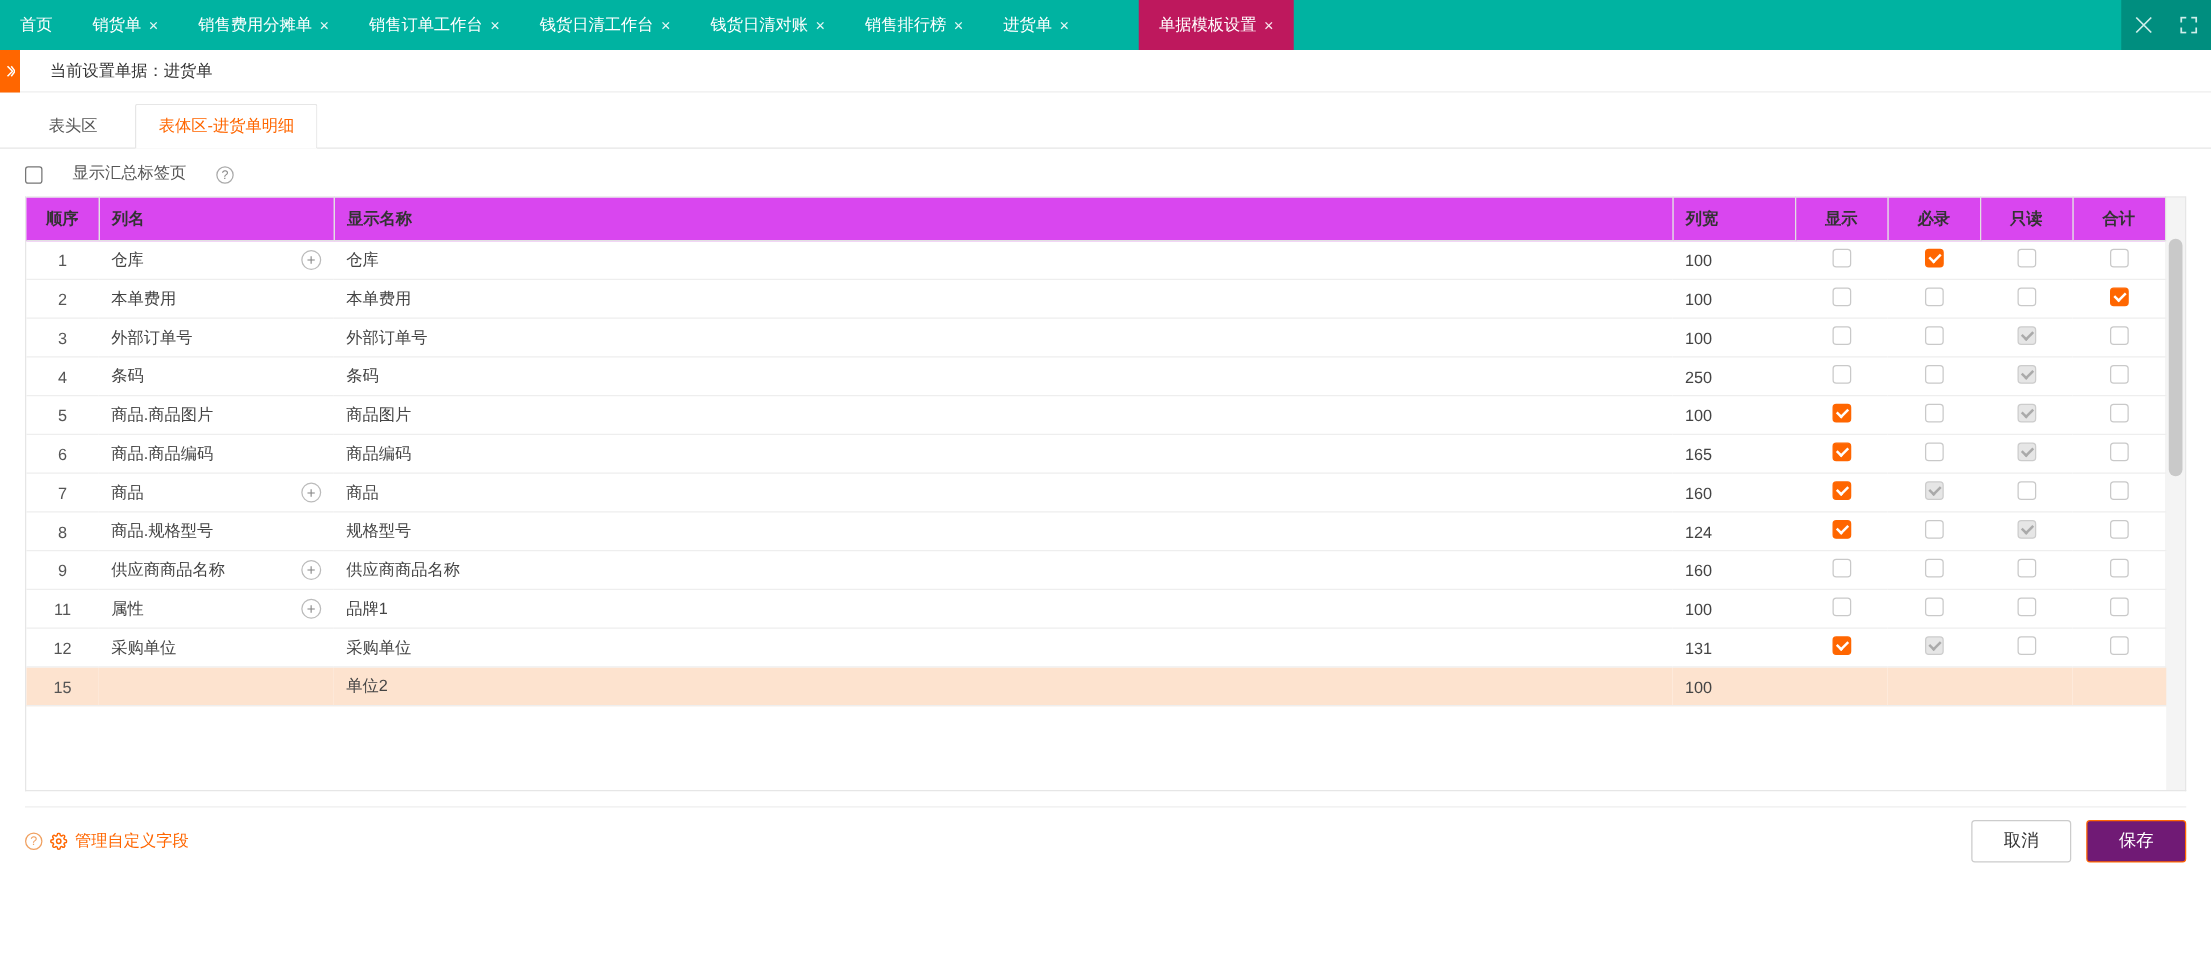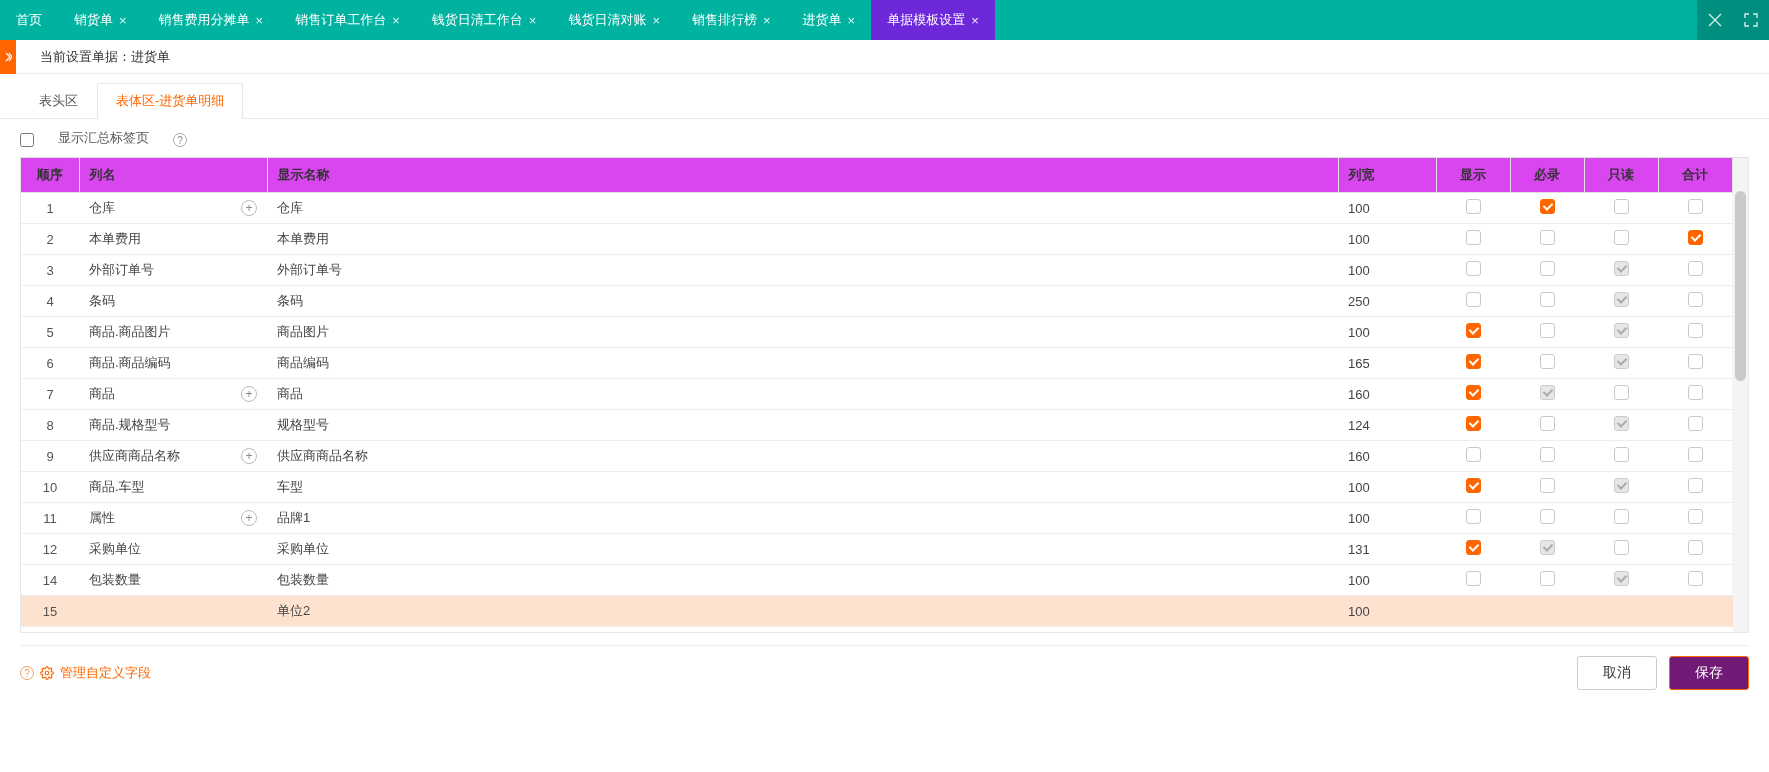--- a/index.html
+++ b/index.html
@@ -23,21 +23,22 @@
   }
   .topbar .tab {
     display: flex;
     align-items: center;
     padding: 0 16px;
     font-size: 13px;
     cursor: pointer;
     white-space: nowrap;
   }
   .topbar .tab.active {
-    background: #6d28d9;
+    background: #be185d;
+    margin-left: 40px;
   }
   .topbar .tab .close {
     margin-left: 6px;
     font-size: 13px;
     opacity: .9;
   }
   .topbar-right {
     margin-left: auto;
     display: flex;
     align-items: center;
@@ -76,21 +77,21 @@
   .breadcrumb-text {
     padding-left: 24px;
   }
 
   
   .subtabs {
     display: flex;
     align-items: flex-end;
     padding: 8px 20px 0 20px;
     border-bottom: 1px solid #e6e6e6;
-    gap: 0;
+    gap: 11px;
   }
   .subtab {
     padding: 8px 18px;
     font-size: 13px;
     color: #555;
     cursor: pointer;
     border: 1px solid transparent;
     position: relative;
     top: 1px;
   }
@@ -523,35 +524,20 @@
           </td>
           <td class="col-disp">供应商商品名称</td>
           <td class="col-width">160</td>
           <td class="col-chk"><span class="chk"></span></td>
           <td class="col-chk"><span class="chk"></span></td>
           <td class="col-chk"><span class="chk"></span></td>
           <td class="col-chk"><span class="chk"></span></td>
           <td class="col-scroll"></td>
         </tr>
         <tr>
-          <td class="col-seq">10</td>
-          <td class="col-name">
-            <div class="col-name-inner">
-              <span>商品.车型</span>
-            </div>
-          </td>
-          <td class="col-disp">车型</td>
-          <td class="col-width">100</td>
-          <td class="col-chk"><span class="chk on"></span></td>
-          <td class="col-chk"><span class="chk"></span></td>
-          <td class="col-chk"><span class="chk disabled on"></span></td>
-          <td class="col-chk"><span class="chk"></span></td>
-          <td class="col-scroll"></td>
-        </tr>
-        <tr>
           <td class="col-seq">11</td>
           <td class="col-name">
             <div class="col-name-inner">
               <span>属性</span>
               <span class="plus-circle">+</span>
             </div>
           </td>
           <td class="col-disp">品牌1</td>
           <td class="col-width">100</td>
           <td class="col-chk"><span class="chk"></span></td>
@@ -565,35 +551,20 @@
           <td class="col-name">
             <div class="col-name-inner">
               <span>采购单位</span>
             </div>
           </td>
           <td class="col-disp">采购单位</td>
           <td class="col-width">131</td>
           <td class="col-chk"><span class="chk on"></span></td>
           <td class="col-chk"><span class="chk disabled on"></span></td>
           <td class="col-chk"><span class="chk"></span></td>
-          <td class="col-chk"><span class="chk"></span></td>
-          <td class="col-scroll"></td>
-        </tr>
-        <tr>
-          <td class="col-seq">14</td>
-          <td class="col-name">
-            <div class="col-name-inner">
-              <span>包装数量</span>
-            </div>
-          </td>
-          <td class="col-disp">包装数量</td>
-          <td class="col-width">100</td>
-          <td class="col-chk"><span class="chk"></span></td>
-          <td class="col-chk"><span class="chk"></span></td>
-          <td class="col-chk"><span class="chk disabled on"></span></td>
           <td class="col-chk"><span class="chk"></span></td>
           <td class="col-scroll"></td>
         </tr>
         <tr class="highlight">
           <td class="col-seq">15</td>
           <td class="col-name"></td>
           <td class="col-disp">单位2</td>
           <td class="col-width">100</td>
           <td class="col-chk"></td>
           <td class="col-chk"></td>

